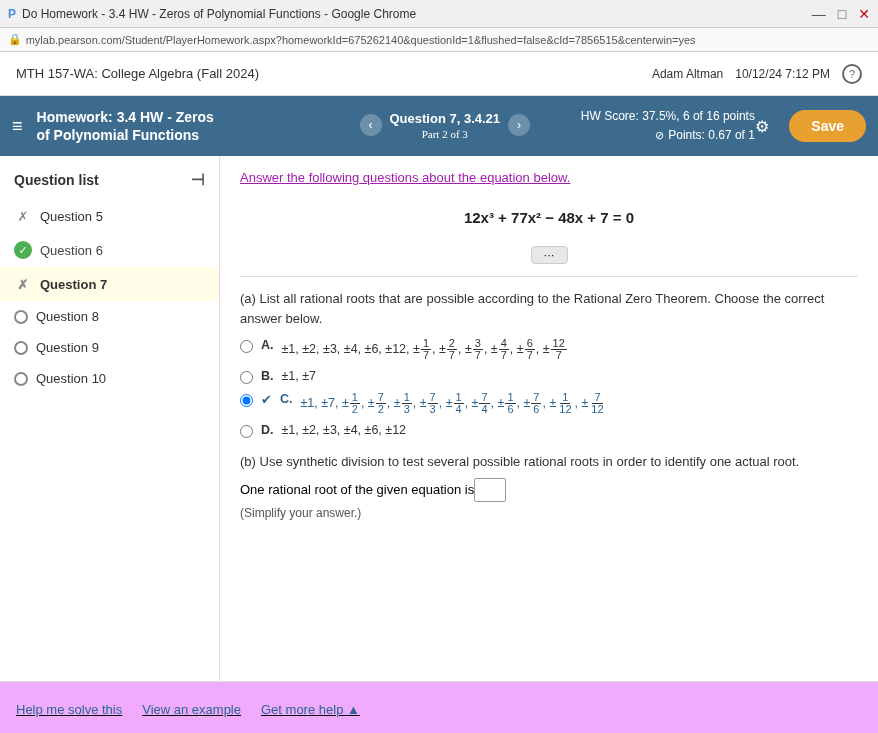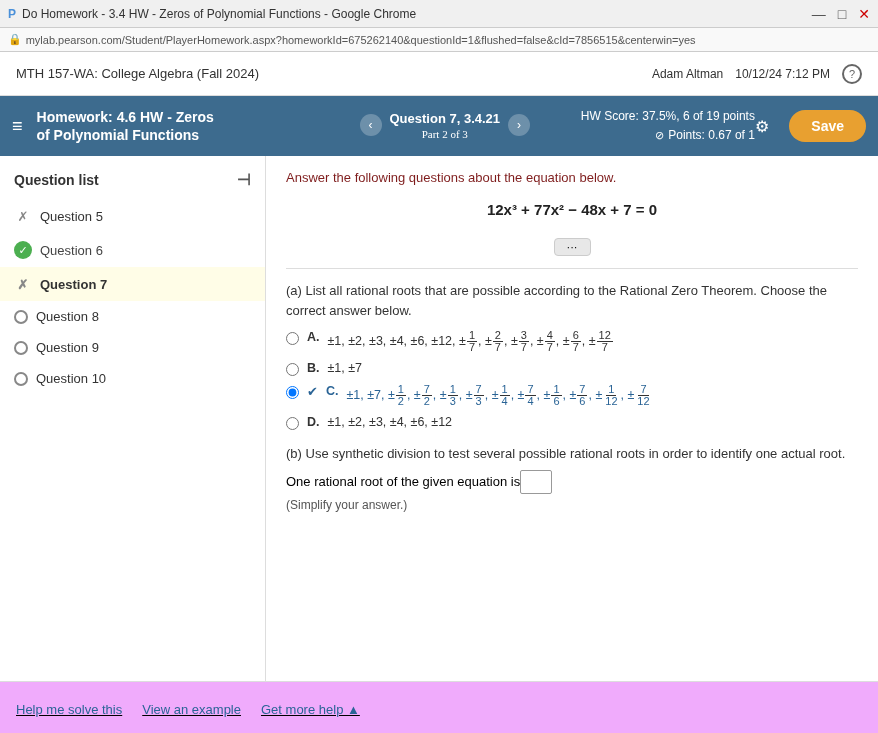--- a/index.html
+++ b/index.html
@@ -79,21 +79,21 @@
 
     
     .main-content {
       display: flex;
       height: calc(733px - 28px - 24px - 44px - 60px - 52px);
       background: white;
     }
 
     
     .sidebar {
-      width: 266px;
+      width: 220px;
       border-right: 1px solid #ddd;
       padding: 8px 0;
       overflow-y: auto;
       flex-shrink: 0;
     }
     .sidebar-header {
       display: flex;
       align-items: center;
       justify-content: space-between;
       padding: 6px 14px 10px;
@@ -117,21 +117,21 @@
     .status-check { width: 18px; height: 18px; border-radius: 50%; background: #4caf50; display: flex; align-items: center; justify-content: center; color: white; font-size: 11px; }
     .status-partial { font-size: 13px; color: #888; }
     .status-circle { width: 14px; height: 14px; border-radius: 50%; border: 2px solid #888; }
 
     
     .content-area {
       flex: 1;
       padding: 14px 20px;
       overflow-y: auto;
     }
-    .question-prompt { font-size: 13px; color: #7f1d1d; margin-bottom: 16px; }
+    .question-prompt { font-size: 13px; color: #a21caf; margin-bottom: 24px; text-decoration: underline; }
     .equation { font-size: 15px; font-weight: bold; text-align: center; margin: 8px 0 20px; color: #222; }
     .expand-btn { display: block; margin: 0 auto 12px; background: #e8e8e8; border: 1px solid #ccc; border-radius: 4px; padding: 2px 12px; font-size: 11px; cursor: pointer; }
     .divider { border: none; border-top: 1px solid #ddd; margin: 8px 0 12px; }
     .sub-question { font-size: 13px; color: #333; margin-bottom: 10px; line-height: 1.5; }
     .options-list { list-style: none; margin-bottom: 14px; }
     .option-item { display: flex; align-items: flex-start; gap: 8px; margin-bottom: 8px; font-size: 12.5px; color: #333; cursor: pointer; }
     .option-item input[type="radio"] { margin-top: 2px; cursor: pointer; }
     .option-label { font-weight: bold; }
     .part-b { font-size: 13px; color: #333; margin-bottom: 6px; line-height: 1.5; }
     .answer-box-line { display: flex; align-items: center; font-size: 13px; margin-top: 6px; }
@@ -208,37 +208,37 @@
   <div class="app-header-right">
     <span>Adam Altman</span>
     <span>10/12/24 7:12 PM</span>
     <div class="help-icon">?</div>
   </div>
 </div>
 
 <div class="nav-bar">
   <span class="menu-icon">≡</span>
   <div class="nav-title">
-    <div>Homework: 4.6 HW - Zeros</div>
+    <div>Homework: 3.4 HW - Zeros</div>
     <div>of Polynomial Functions</div>
   </div>
   <div class="nav-question">
     <div class="nav-arrows" style="justify-content:center; margin-bottom:2px;">
       <div class="nav-arrow">‹</div>
       <div>
         <div class="nav-question-label">Question 7, 3.4.21</div>
         <div class="nav-question-sub">Part 2 of 3</div>
       </div>
       <div class="nav-arrow">›</div>
     </div>
   </div>
   <div style="display:flex; align-items:center;">
     <div class="nav-score">
       <div class="nav-score-line">
-        <span>HW Score: 37.5%, 6 of 19 points</span>
+        <span>HW Score: 37.5%, 6 of 16 points</span>
       </div>
       <div class="nav-score-line">
         <span style="font-size:11px;">⊘</span>
         <span>Points: 0.67 of 1</span>
       </div>
     </div>
     <span class="settings-icon">⚙</span>
     <button class="save-btn">Save</button>
   </div>
 </div>

